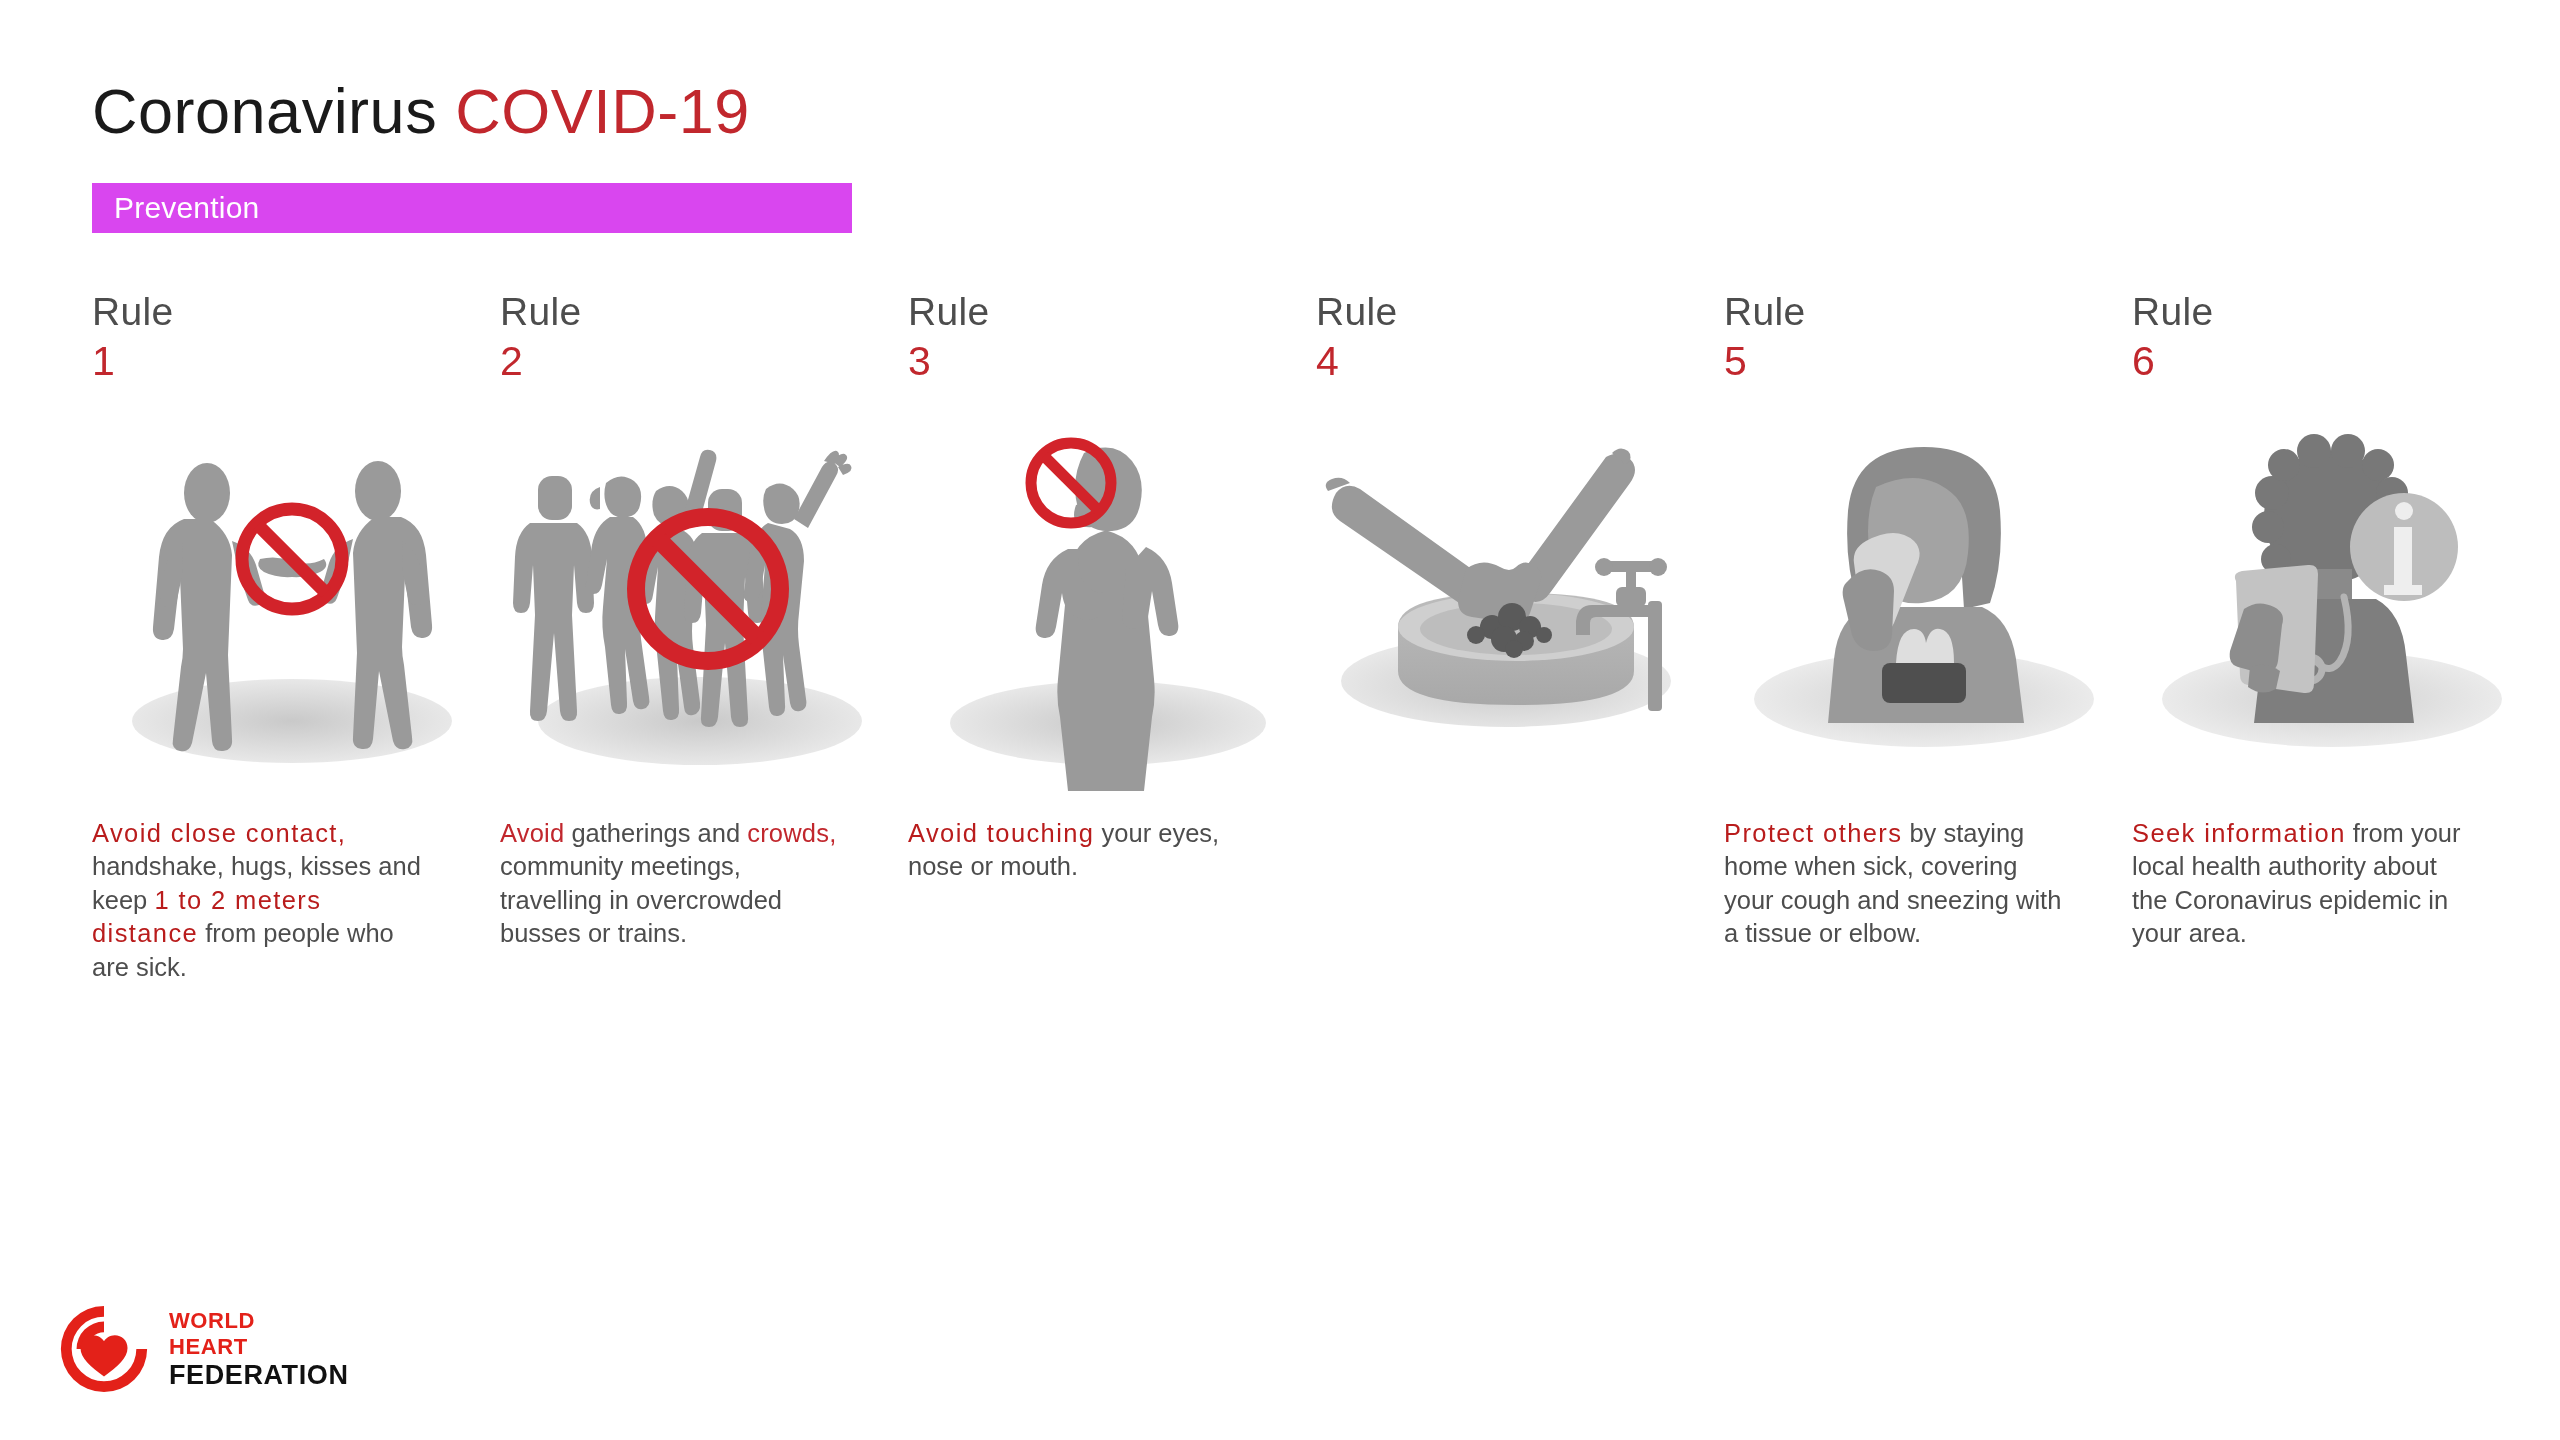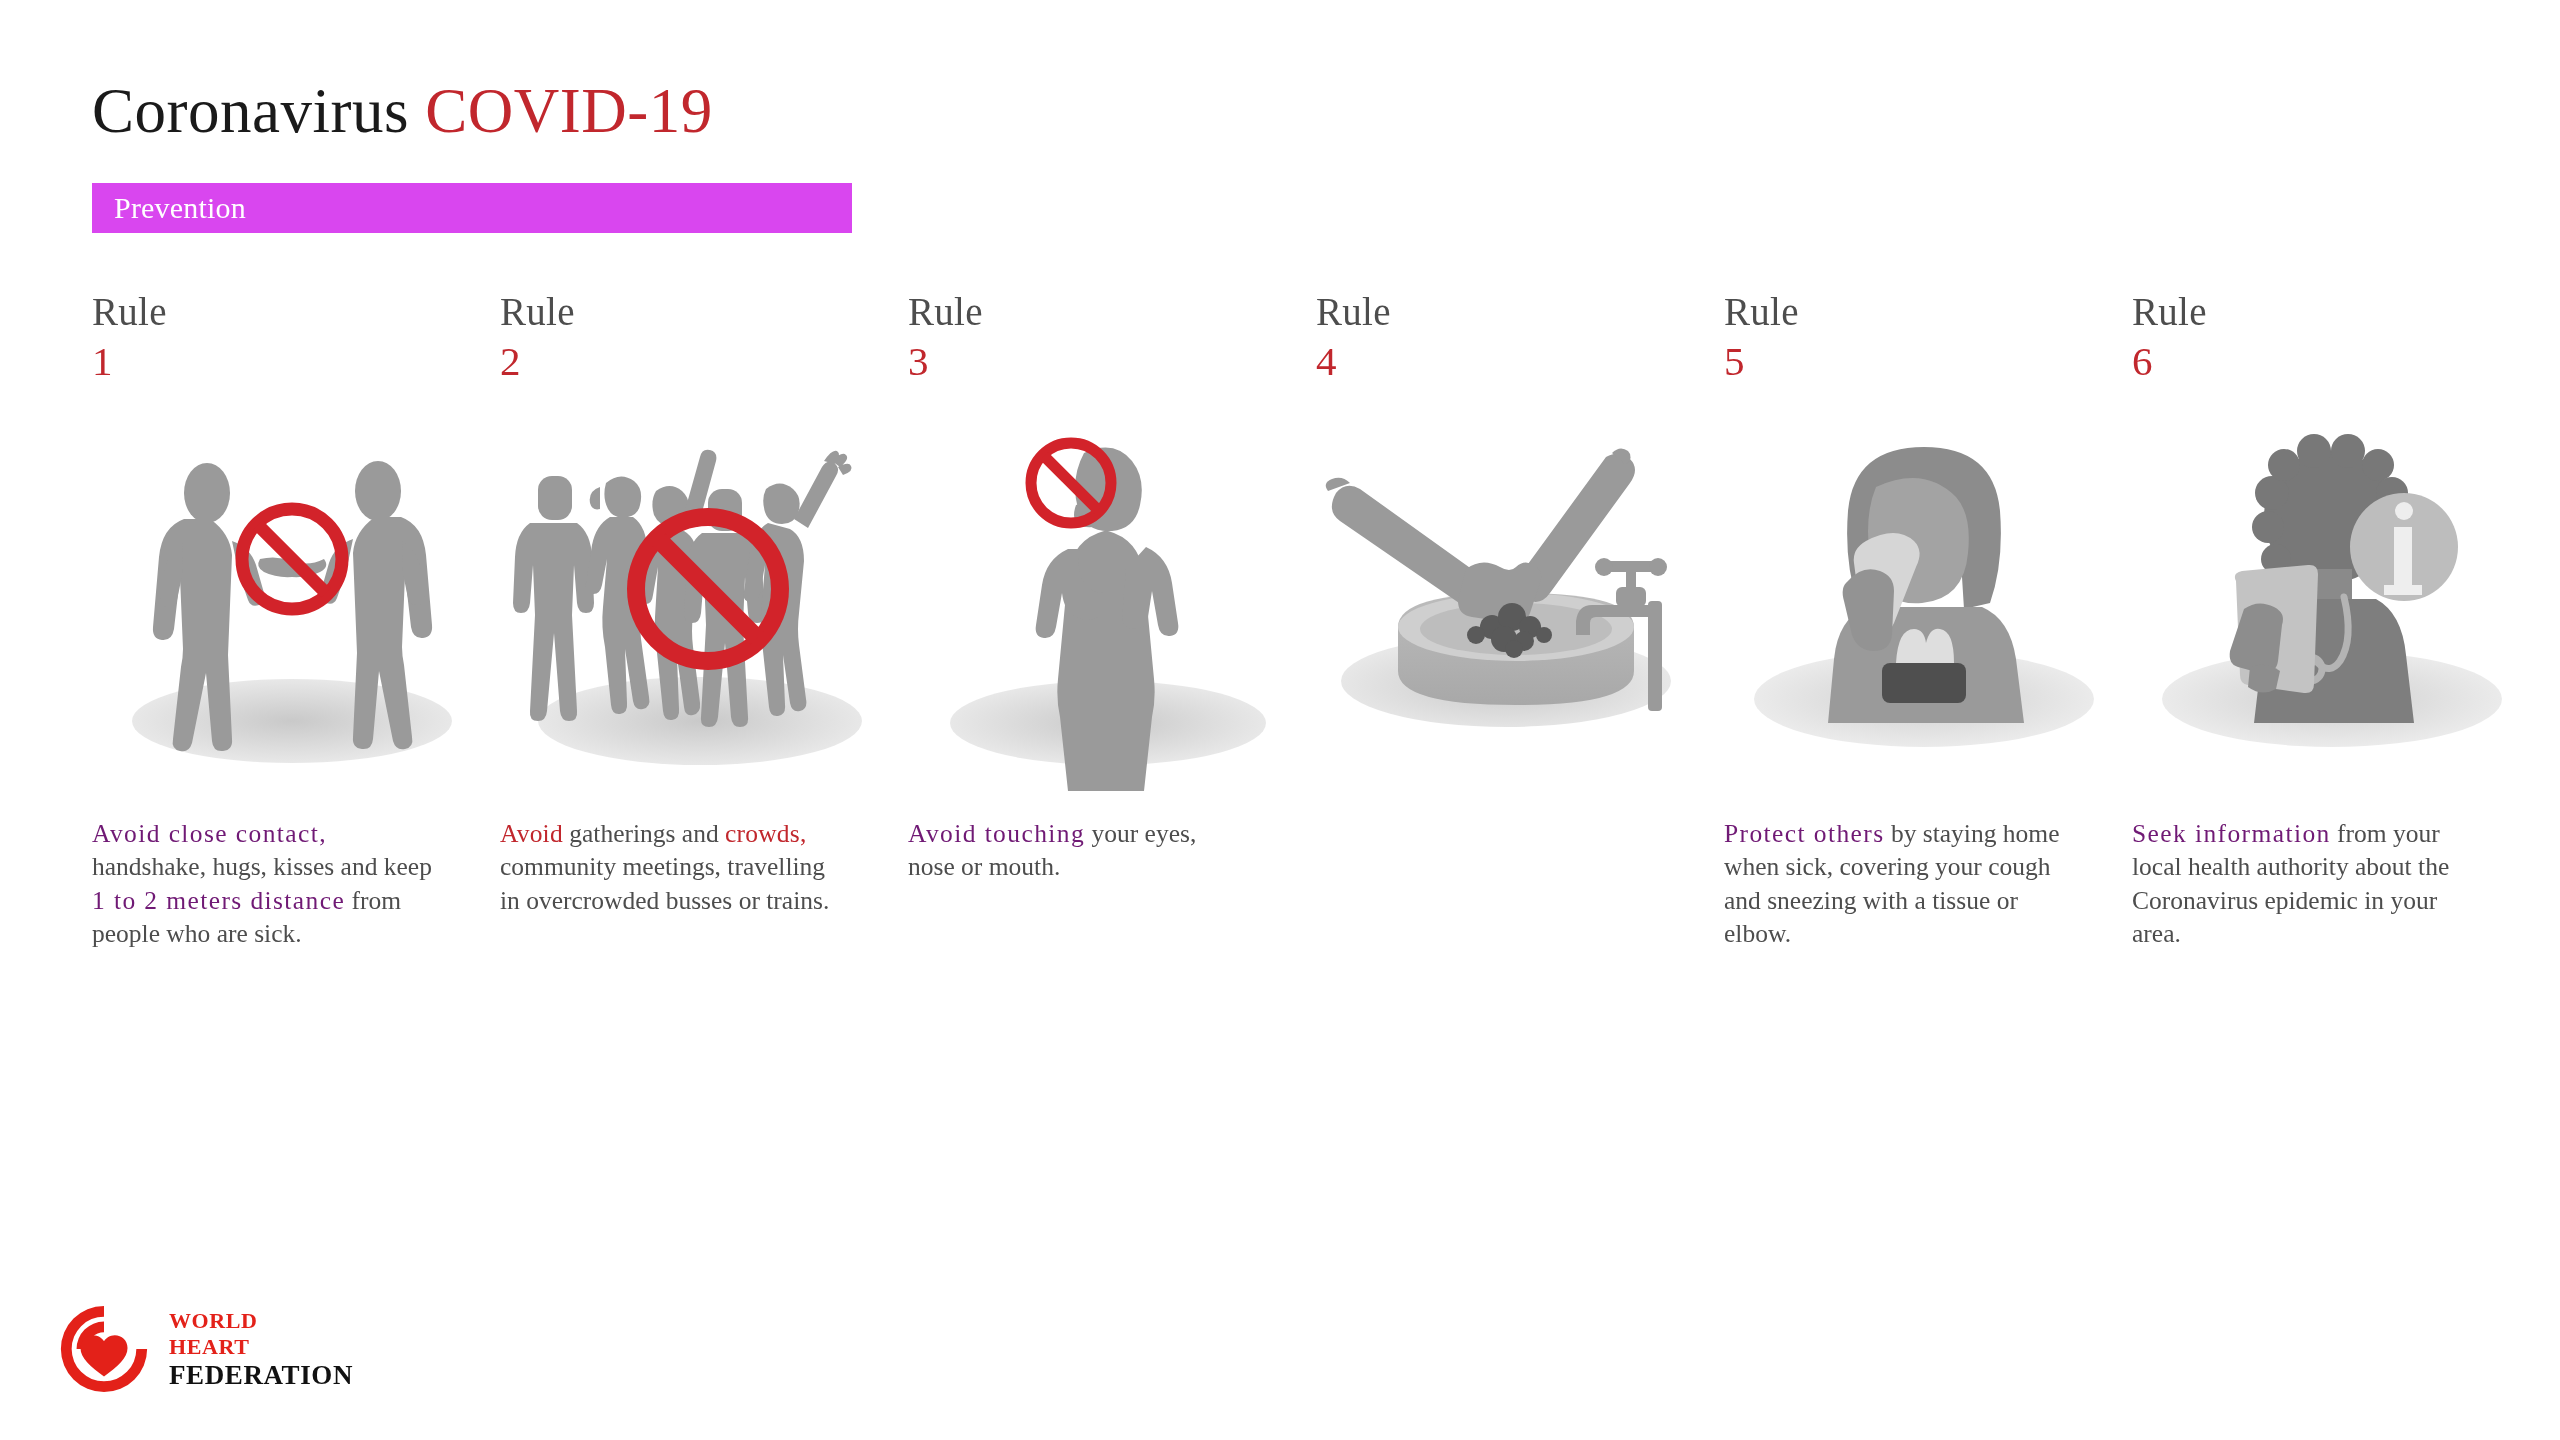--- a/index.html
+++ b/index.html
@@ -2,21 +2,21 @@
 <html><head>
 <meta charset="utf-8">
 <style>
   * { box-sizing: border-box; margin: 0; padding: 0; }
   html, body {
     width: 2560px; height: 1440px;
     background: #ffffff;
     font-family: "Liberation Sans", sans-serif;
     overflow: hidden;
   }
-  .poster { position: relative; width: 2464px; height: 1440px; background: #fff; font-family: Liberation Serif, serif; }
+  .poster { position: relative; width: 2464px; height: 1440px; background: #fff; }
 
   
   .header { position: absolute; left: 92px; top: 80px; }
   .title {
     font-size: 63px; font-weight: 400; letter-spacing: .5px;
     line-height: 1.0; white-space: nowrap;
   }
   .title .t-black { color: #1a1a1a; }
   .title .t-red   { color: #C1272D; }
 
@@ -58,21 +58,21 @@
   .art-wrap svg { position: absolute; left: 0; top: 0; width: 400px; height: 360px; }
 
   
   .caption {
     margin-top: 26px;
     width: 340px;
     font-size: 25.5px;
     line-height: 1.31;
     color: #4d4d4d;
   }
-  .caption .hl { color: #701a75; letter-spacing: 1.4px; }
+  .caption .hl { color: #b91c1c; letter-spacing: 1.4px; }
   .caption .hl-tight { color: #C1272D; letter-spacing: .2px; }
 
   
   .whf-logo {
     position: absolute; left: 55px; top: 1300px;
     display: flex; align-items: center; gap: 16px;
   }
   .whf-mark { width: 98px; height: 98px; }
   .whf-text { line-height: 1.0; }
   .whf-text .l1, .whf-text .l2 {

